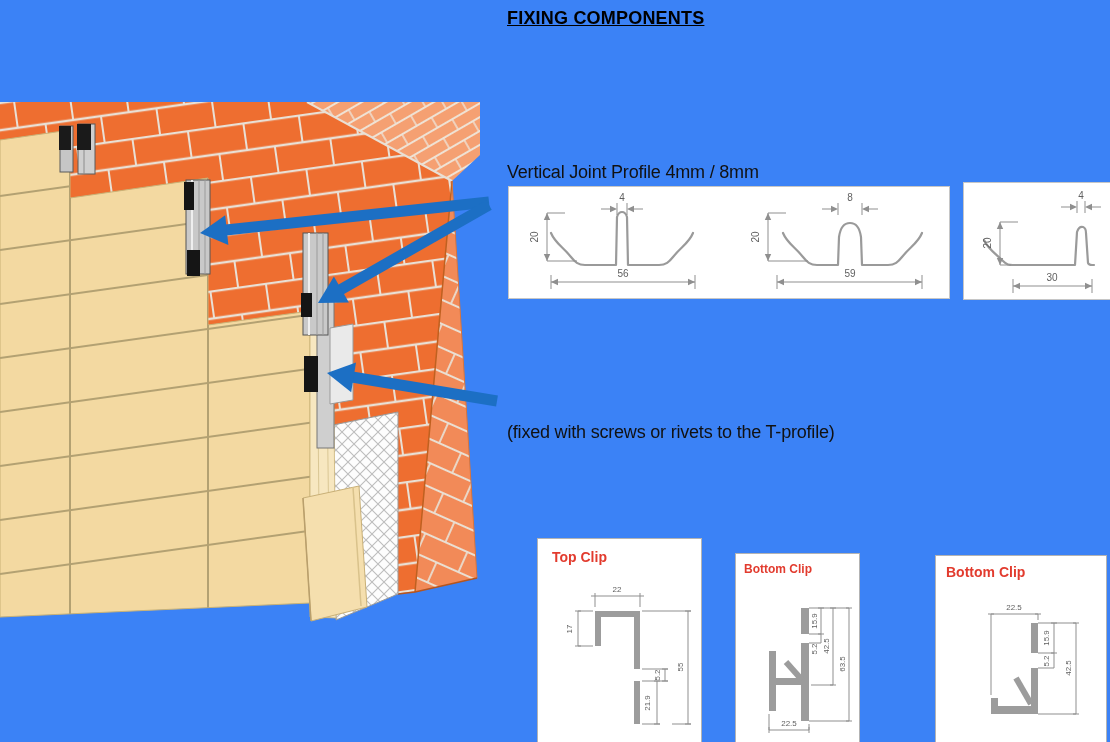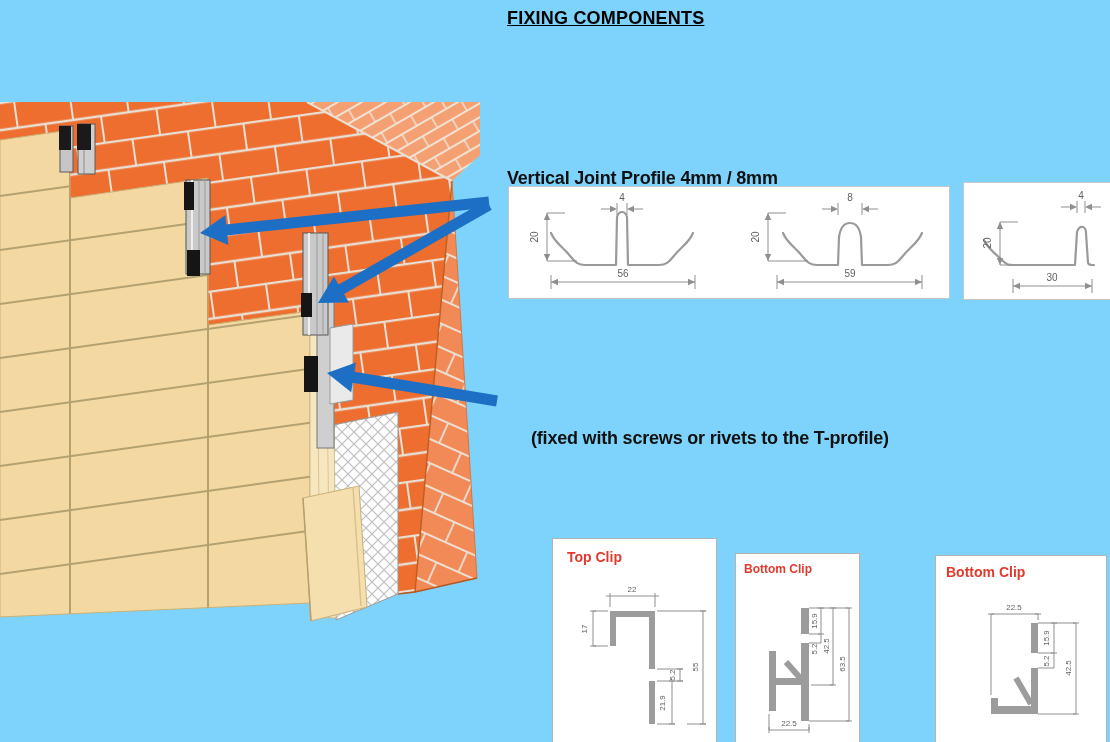--- a/index.html
+++ b/index.html
@@ -1,19 +1,19 @@
 <!DOCTYPE html>
 <html><head>
 <meta charset="utf-8">
 <style>
   html,body{margin:0;padding:0;background:#fff;}
-  #page{position:relative;width:1110px;height:742px;background:#7dd3fc;overflow:hidden;
+  #page{position:relative;width:1110px;height:742px;background:#3b82f6;overflow:hidden;
         font-family:"Liberation Sans",sans-serif;}
   .abs{position:absolute;}
-  .hd{font-weight:bold;color:#111;font-size:18px;letter-spacing:-0.2px;white-space:nowrap;margin-top:6px;}
+  .hd{font-weight:normal;color:#111;font-size:18px;letter-spacing:-0.2px;white-space:nowrap;}
   #title{font-weight:bold;font-size:18px;color:#000;text-decoration:underline;letter-spacing:0.2px;}
   .box{position:absolute;background:#fff;border:1px solid #c6c6c6;}
   .clipbox{position:absolute;background:#fff;border:1px solid #b3b3b3;}
   .cliplabel{position:absolute;font-weight:bold;color:#e23b2e;white-space:nowrap;}
   svg{display:block;}
   .prof{stroke:#9a9a9a;stroke-width:2.2;fill:none;stroke-linejoin:round;stroke-linecap:round;}
   .dl{stroke:#8f8f8f;stroke-width:1;fill:none;}
   .ar{fill:#8f8f8f;stroke:none;}
   .dt{fill:#5f5f5f;font-size:10px;font-family:"Liberation Sans",sans-serif;}
   .dts{fill:#5f5f5f;font-size:8px;font-family:"Liberation Sans",sans-serif;}
@@ -201,23 +201,23 @@
       </g>
       <g>
         <path class="dl" d="M49,103 H128 M49,96 V110 M128,96 V110"></path>
         <polygon class="ar" points="49,103 56,99.8 56,106.2"></polygon>
         <polygon class="ar" points="128,103 121,99.8 121,106.2"></polygon>
         <text class="dt" x="88" y="98" text-anchor="middle">30</text>
       </g>
     </svg>
   </div>
 
-  <div class="abs hd" style="left:531px;top:422px;">(fixed with screws or rivets to the T-profile)</div>
-
-  <div class="clipbox" style="left:552px;top:538px;width:163px;height:203px;text-decoration:underline;">
+  <div class="abs hd" style="left:507px;top:422px;">(fixed with screws or rivets to the T-profile)</div>
+
+  <div class="clipbox" style="left:537px;top:538px;width:163px;height:203px;text-decoration:underline;">
     <div class="cliplabel" style="left:14px;top:10px;font-size:14px;">Top Clip</div>
     <svg width="161" height="201" viewBox="0 0 161 201">
       <rect class="bar" x="57" y="72" width="45" height="6"></rect>
       <rect class="bar" x="57" y="72" width="6" height="35"></rect>
       <rect class="bar" x="96" y="72" width="6" height="58"></rect>
       <rect class="bar" x="96" y="142" width="6" height="43"></rect>
       <g>
         <path class="dl" d="M57,68 V54 M102,68 V54 M57,57 H102 M53,57 H57 M102,57 H106"></path>
         <text class="dts" x="79" y="53" text-anchor="middle">22</text>
         <path class="dl" d="M40,72 V107 M40,72 H55 M40,107 H55 M37,72 H43 M37,107 H43"></path>

